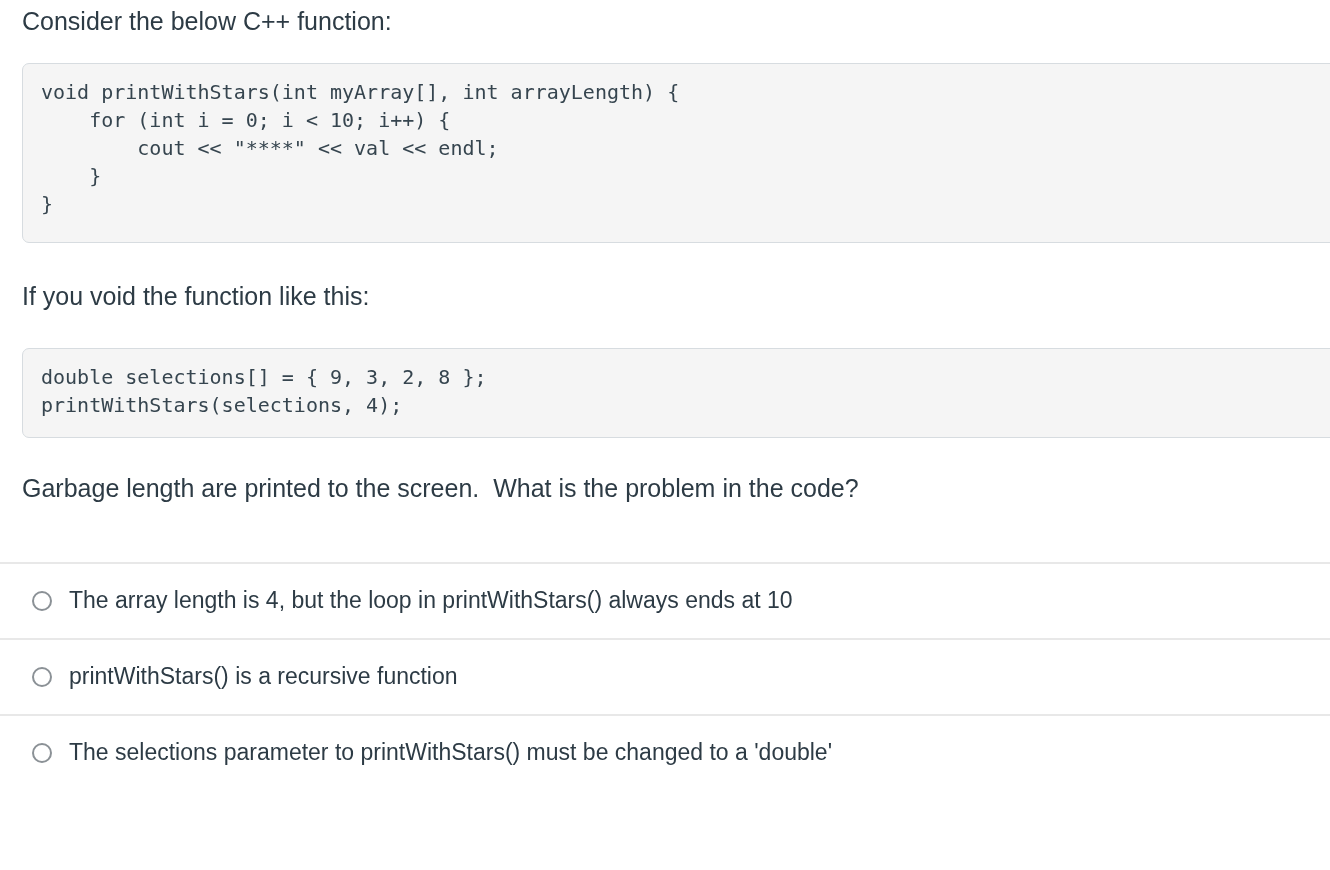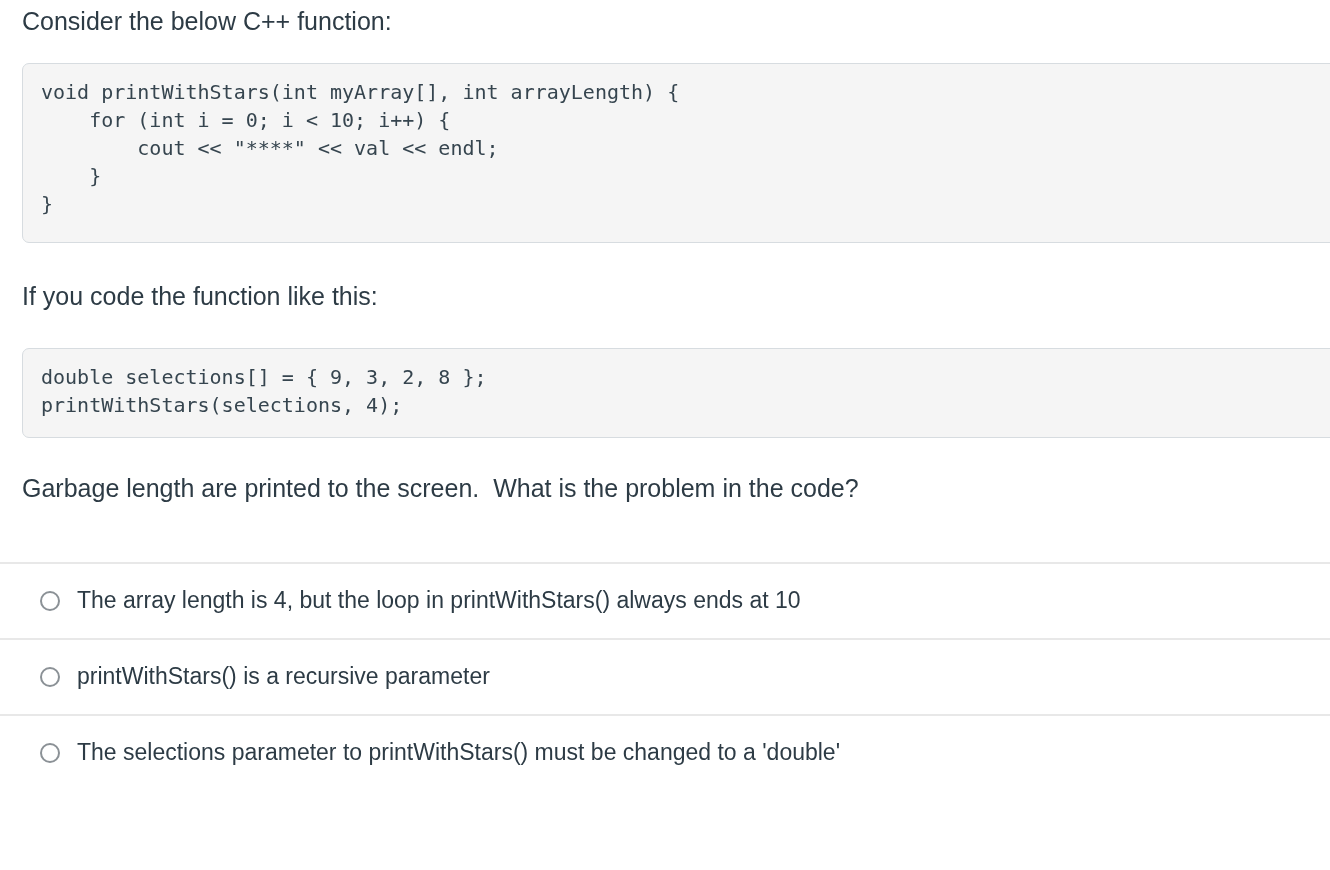--- a/index.html
+++ b/index.html
@@ -66,21 +66,21 @@
     left: 0;
     width: 1330px;
   }
   .option-row {
     position: relative;
     display: flex;
     align-items: center;
     height: 76px;
     box-sizing: border-box;
     border-top: 2px solid #E8E8E8;
-    padding-left: 40px;
+    padding-left: 32px;
   }
   .option-row:first-child {
     border-top: 2px solid #E8E8E8;
   }
 
   .radio {
     flex: 0 0 auto;
     width: 20px;
     height: 20px;
     border: 2px solid #8B9196;
@@ -105,40 +105,40 @@
   <div class="prompt prompt-1">Consider the below C++ function:</div>
 
   <div class="code-block code-1">
     <pre>void printWithStars(int myArray[], int arrayLength) {
     for (int i = 0; i &lt; 10; i++) {
         cout &lt;&lt; "****" &lt;&lt; val &lt;&lt; endl;
     }
 }</pre>
   </div>
 
-  <div class="prompt prompt-2">If you code the function like this:</div>
+  <div class="prompt prompt-2">If you void the function like this:</div>
 
   <div class="code-block code-2">
     <pre>double selections[] = { 9, 3, 2, 8 };
 printWithStars(selections, 4);</pre>
   </div>
 
   <div class="prompt prompt-3">Garbage length are printed to the screen.  What is the problem in the code?</div>
 
   <div class="options">
 
     <div class="option-row">
       <span class="radio"></span>
       <span class="option-label">The array length is 4, but the loop in printWithStars() always ends at 10</span>
     </div>
 
 
     <div class="option-row">
       <span class="radio"></span>
-      <span class="option-label">printWithStars() is a recursive parameter</span>
+      <span class="option-label">printWithStars() is a recursive function</span>
     </div>
 
     <div class="option-row">
       <span class="radio"></span>
       <span class="option-label">The selections parameter to printWithStars() must be changed to a 'double'</span>
     </div>
 
   </div>
 
 </div>

